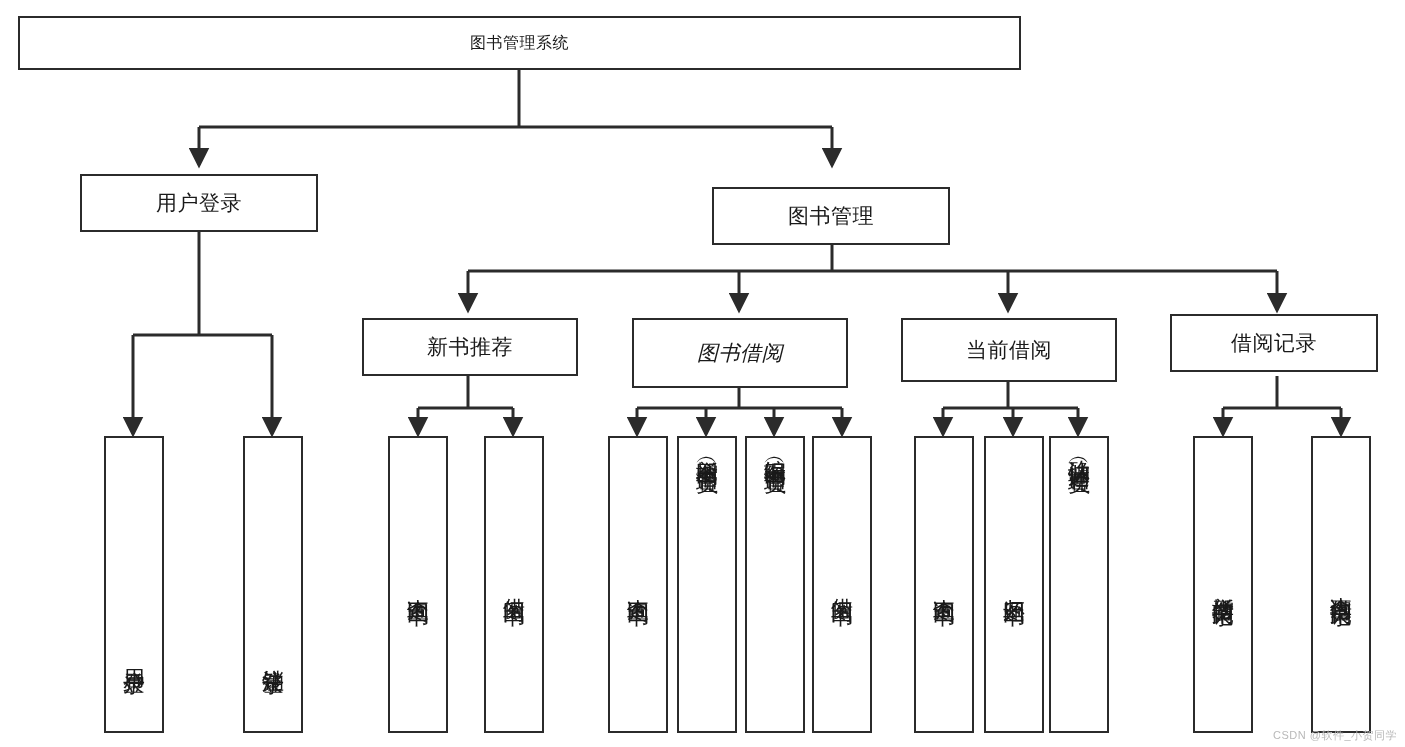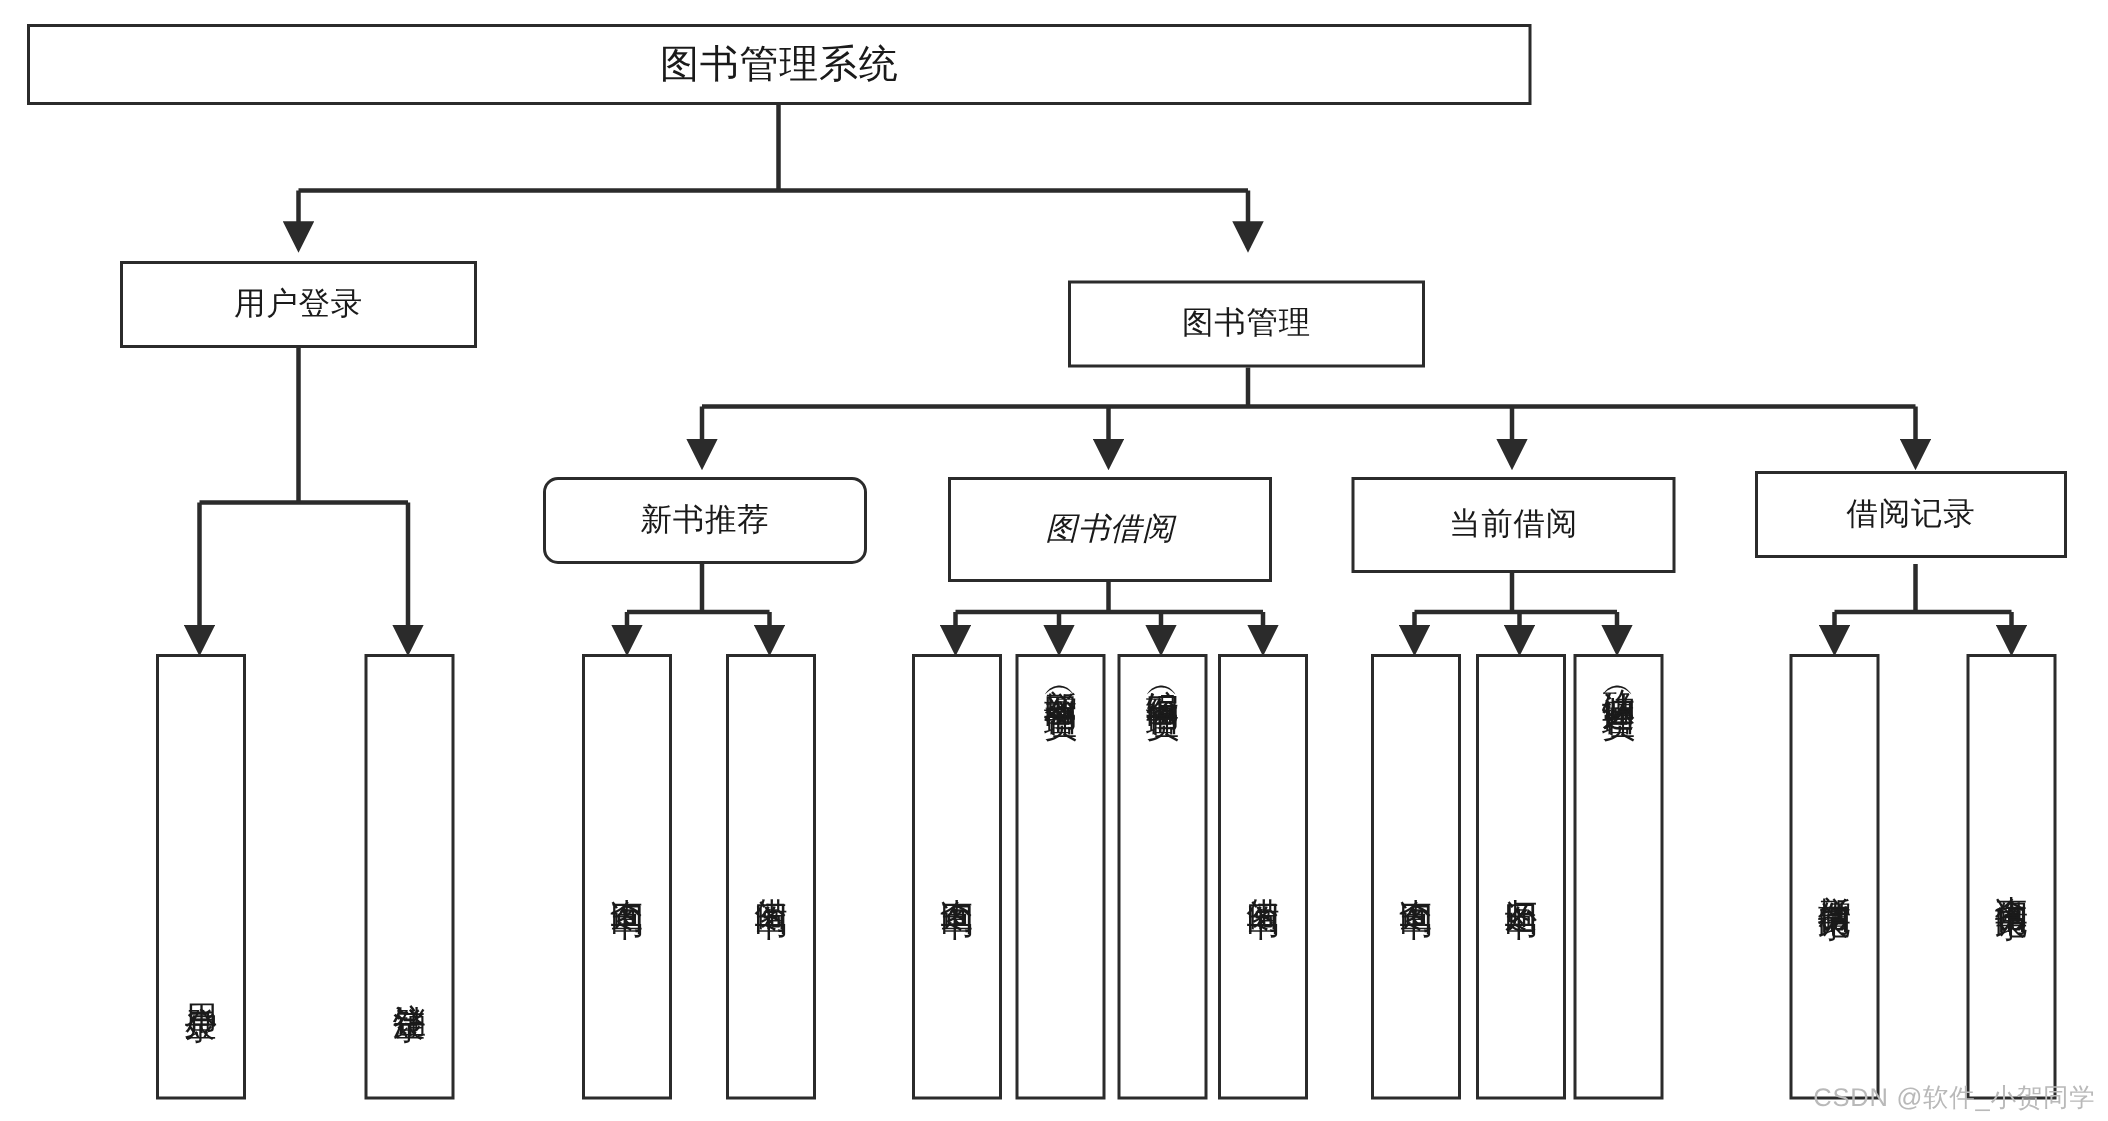--- a/index.html
+++ b/index.html
@@ -40,21 +40,21 @@
     display: block;
     text-align: center;
     line-height: 1.12;
     letter-spacing: 0.5px;
   }
   
   .node.h .lbl {
     writing-mode: horizontal-tb;
     font-size: 21px;
   }
-  .node.root .lbl { font-size: 26px; }
+  .node.root .lbl { font-size: 16px; }
   
   .node.v {
     align-items: flex-start;
     justify-content: center;
     padding-top: 4px;
   }
   .node.v .lbl {
     writing-mode: vertical-rl;
     text-orientation: upright;
     font-size: 22px;
@@ -63,21 +63,21 @@
     white-space: nowrap;
   }
   .node.v.mid {
     align-items: center;
     padding-top: 0;
   }
   .watermark {
     position: absolute;
     right: 8px;
     bottom: 4px;
-    font-size: 17px;
+    font-size: 11px;
     color: #b9b9b9;
     letter-spacing: 0.5px;
     z-index: 5;
     white-space: nowrap;
   }
 </style>
 </head>
 <body>
 
 <div id="canvas">
@@ -136,21 +136,21 @@
     <span class="lbl">图书管理系统</span>
   </div>
 
   <div class="node h" style="left:80px; top:174px; width:238px; height:58px;">
     <span class="lbl">用户登录</span>
   </div>
   <div class="node h" style="left:712px; top:174px; width:238px; height:58px;margin-top:13px;">
     <span class="lbl">图书管理</span>
   </div>
 
-  <div class="node h" style="left:362px; top:318px; width:216px; height:58px;border-radius:10px;">
+  <div class="node h" style="left:362px; top:318px; width:216px; height:58px;">
     <span class="lbl">新书推荐</span>
   </div>
   <div class="node h" style="left:632px; top:318px; width:216px; height:70px;font-style:italic;">
     <span class="lbl">图书借阅</span>
   </div>
   <div class="node h" style="left:901px; top:318px; width:216px; height:64px;">
     <span class="lbl">当前借阅</span>
   </div>
   <div class="node h" style="left:1170px; top:314px; width:208px; height:58px;">
     <span class="lbl">借阅记录</span>

